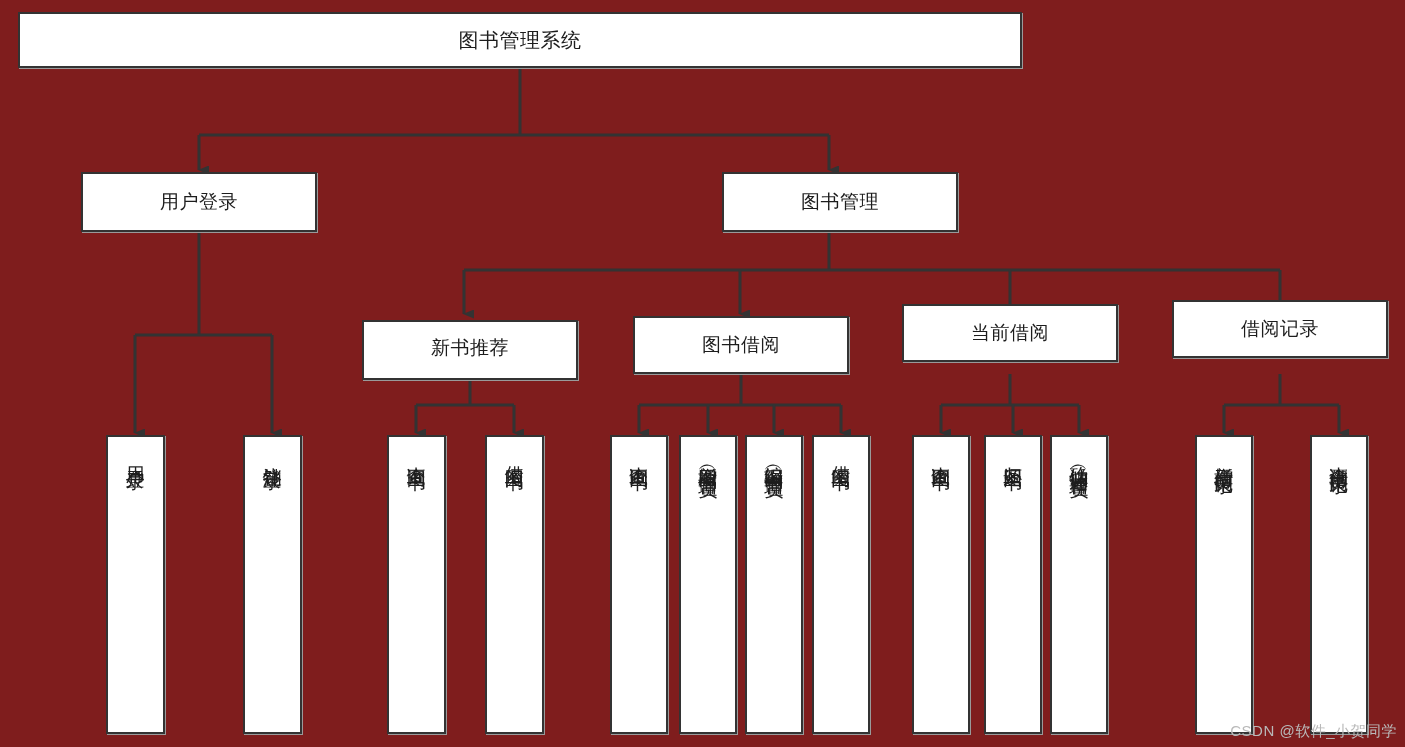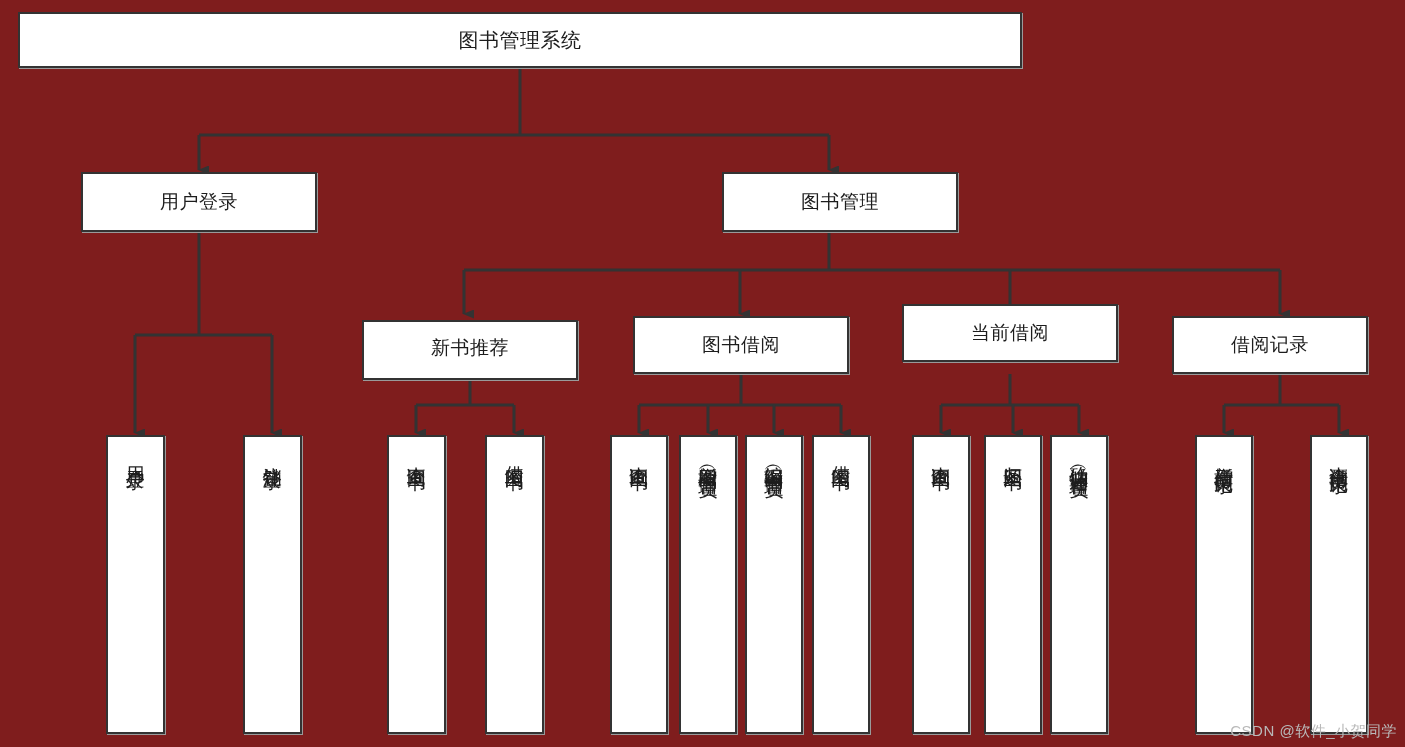--- a/index.html
+++ b/index.html
@@ -133,21 +133,21 @@
   <div id="level3-layer">
       <div class="node level3" style="left: 362px; top: 320px; width: 216px; height: 60px; font-family: Liberation Mono, monospace;">
         <span class="label">新书推荐</span>
       </div>
       <div class="node level3" style="left: 633px; top: 316px; width: 216px; height: 58px;">
         <span class="label">图书借阅</span>
       </div>
       <div class="node level3" style="left: 902px; top: 304px; width: 216px; height: 58px;">
         <span class="label">当前借阅</span>
       </div>
-      <div class="node level3" style="left: 1172px; top: 316px; width: 196px; height: 58px;">
+      <div class="node level3" style="left: 1172px; top: 300px; width: 216px; height: 58px;">
         <span class="label">借阅记录</span>
       </div>
     </div>
   <div id="leaf-layer">
       <div class="node leaf leaf" style="left: 106px; top: 435px; width: 59px; height: 299px;">
         <span class="label">用户登录</span>
       </div>
       <div class="node leaf leaf" style="left: 243px; top: 435px; width: 59px; height: 299px;">
         <span class="label">注销登录</span>
       </div>

